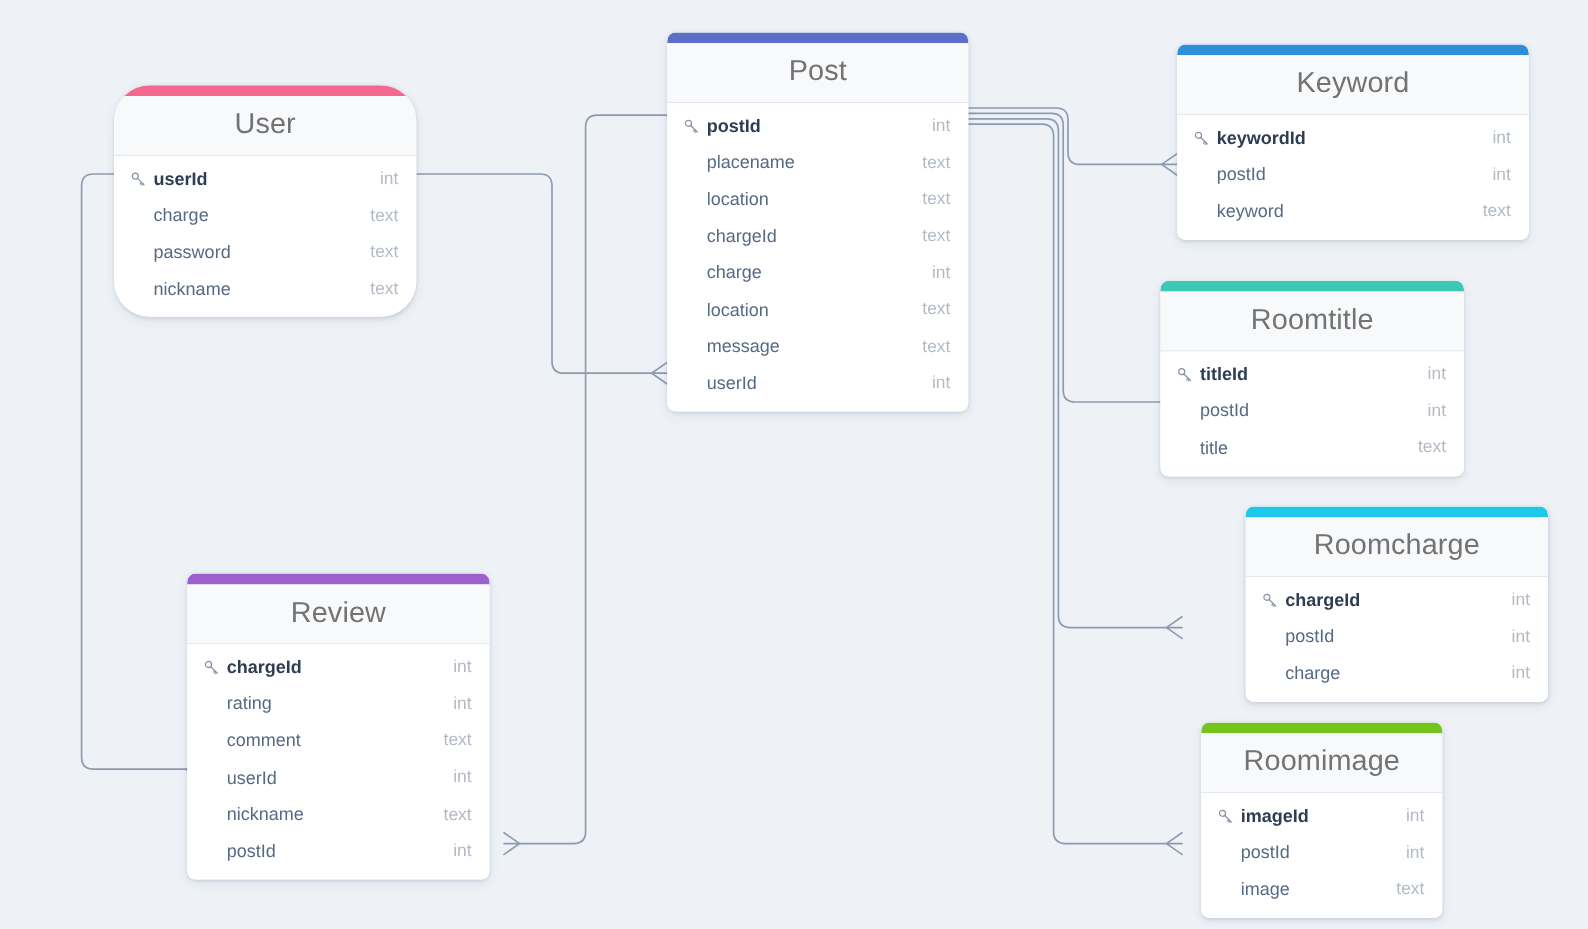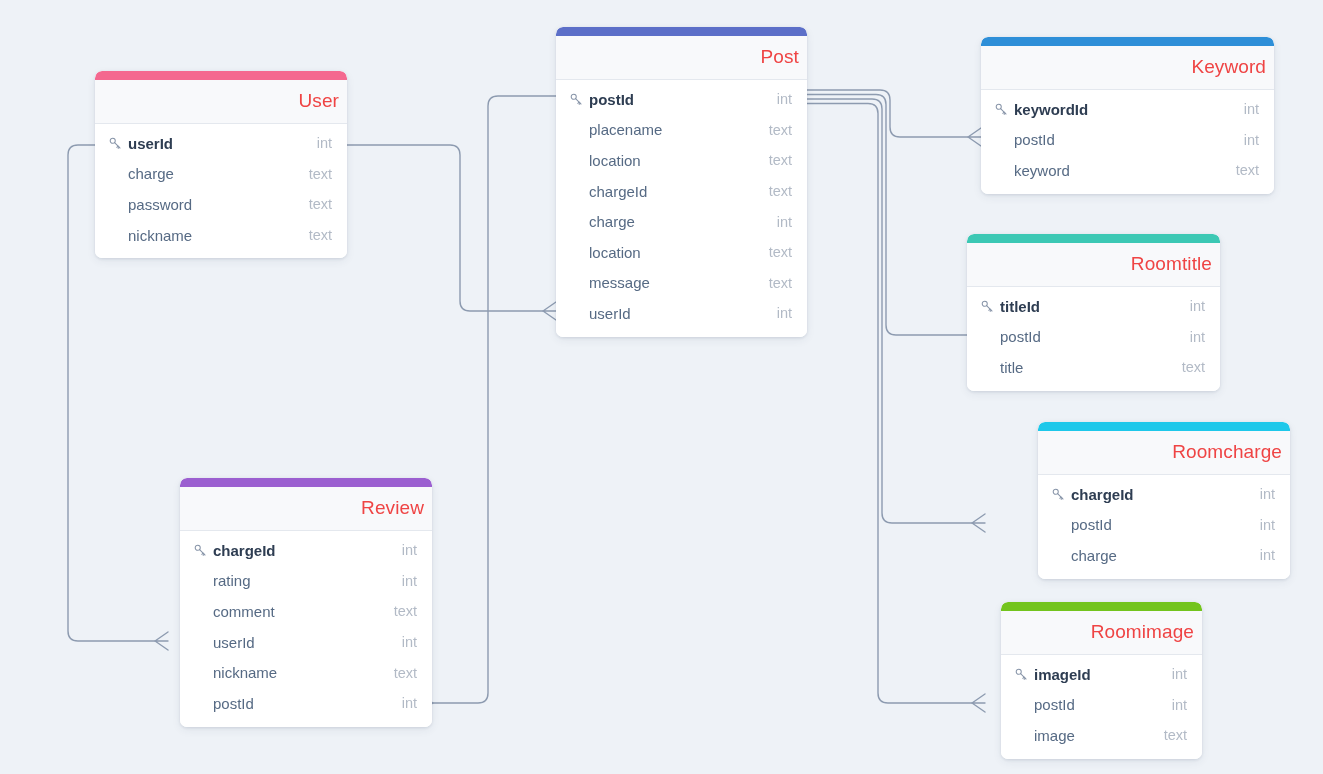--- a/index.html
+++ b/index.html
@@ -30,23 +30,23 @@
   }
   .accent-bar {
     height: 9px;
     width: 100%;
     border-top-left-radius: 7px;
     border-top-right-radius: 7px;
   }
   .table-title {
     background: #f8f9fb;
     border-bottom: 1px solid #e4e8ee;
-    text-align: right;
-    font-size: 19px;
-    color: #ef4444;
+    text-align: center;
+    font-size: 24px;
+    color: #737373;
     padding: 10px 8px 11px 8px;
     letter-spacing: 0.1px;
   }
   .fields { padding: 4px 0 8px 0; background: #fff; }
   .field-row {
     display: flex;
     align-items: center;
     height: 30.6px;
     padding: 0 15px 0 14px;
     font-size: 15px;
@@ -103,21 +103,21 @@
         <path d="M987,326 L974,335 L987,344 M974,335 L987,335"></path>
         <path d="M985,514 L972,523 L985,532 M972,523 L985,523"></path>
         <path d="M985,694 L972,703 L985,712 M972,703 L985,703"></path>
         <path d="M556,302 L543,311 L556,320 M543,311 L556,311"></path>
         <path d="M168,632 L155,641 L168,650 M155,641 L168,641"></path>
         <path d="M420,694 L433,703 L420,712 M433,703 L420,703"></path>
       </g>
     </g>
   </svg>
 
-<div class="table-node" style="left: 95px; top: 71px; width: 252px;">
+<div class="table-node" style="left: 95px; top: 71px; width: 252px; border-radius: 30px;">
       <div class="accent-bar" style="background: rgb(244, 104, 143);"></div>
       <div class="table-title">User</div>
       <div class="fields">
         <div class="field-row pk">
           <span class="key-slot">
             <svg class="key-icon" width="13" height="13" viewBox="0 0 16 16" fill="none" stroke="#8794a8" stroke-width="1.3" stroke-linecap="round" stroke-linejoin="round">
               <circle cx="4.6" cy="4.6" r="3.1"></circle>
               <path d="M6.9 6.9 L13.6 13.6"></path>
               <path d="M11.2 11.2 L9.7 12.7"></path>
               <path d="M12.6 12.6 L11.3 13.9"></path>
@@ -301,21 +301,21 @@
           <span class="field-name">postId</span>
           <span class="field-type">int</span>
         </div>
         <div class="field-row">
           <span class="key-slot"></span>
           <span class="field-name">image</span>
           <span class="field-type">text</span>
         </div>
       </div>
     </div>
-    <div class="table-node" style="left: 180px; top: 478px; width: 252px;">
+    <div class="table-node" style="left: 156px; top: 478px; width: 252px;">
       <div class="accent-bar" style="background: rgb(155, 95, 208);"></div>
       <div class="table-title">Review</div>
       <div class="fields">
         <div class="field-row pk">
           <span class="key-slot">
             <svg class="key-icon" width="13" height="13" viewBox="0 0 16 16" fill="none" stroke="#8794a8" stroke-width="1.3" stroke-linecap="round" stroke-linejoin="round">
               <circle cx="4.6" cy="4.6" r="3.1"></circle>
               <path d="M6.9 6.9 L13.6 13.6"></path>
               <path d="M11.2 11.2 L9.7 12.7"></path>
               <path d="M12.6 12.6 L11.3 13.9"></path>

